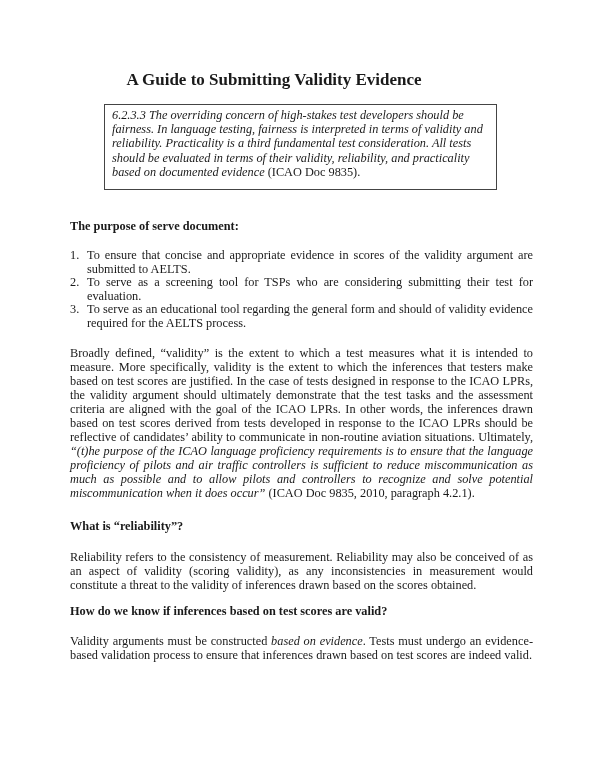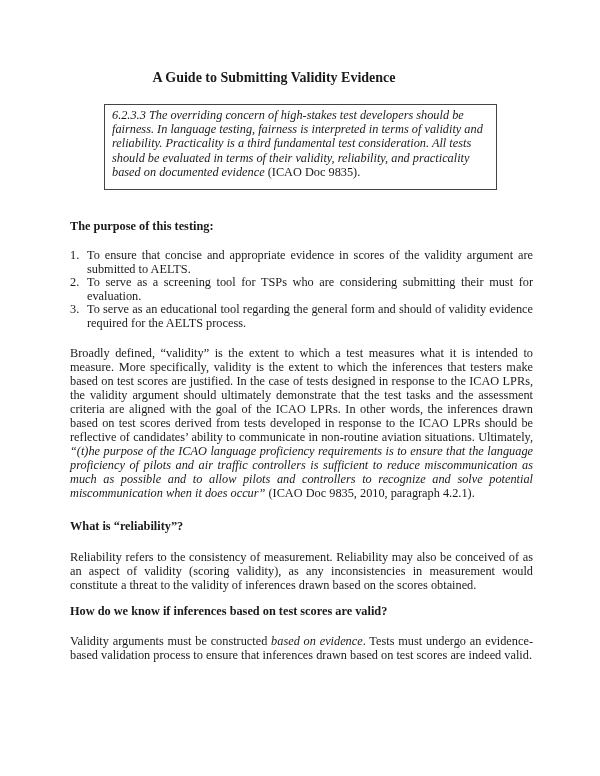--- a/index.html
+++ b/index.html
@@ -1,20 +1,20 @@
 <!DOCTYPE html>
 <html><head>
 <meta charset="utf-8">
 <style>
   html, body { margin:0; padding:0; background:#ffffff; }
   body { width:600px; height:776px; position:relative; overflow:hidden;
          font-family:"Liberation Serif", serif; color:#1a1a1a; }
   .page { position:absolute; left:0; top:0; width:600px; height:776px; }
   .title { position:absolute; top:70px; left:0; width:548px; text-align:center;
-           font-weight:bold; font-size:14px; }
+           font-weight:bold; font-size:17px; }
   .quote-box { position:absolute; left:104px; top:104px; width:381px; height:81px;
                border:1.5px solid #444; padding:3px 3px 0 7px; }
   .quote-box p { margin:0; font-size:12.3px; line-height:14.2px; font-style:italic; }
   .quote-box .normal { font-style:normal;margin-top:30px; }
   .sec { position:absolute; left:70px; width:463px; }
   h3 { margin:0; font-size:12.3px; font-weight:bold; }
   p.body { margin:0; font-size:12.3px; line-height:14px; text-align:justify; }
   ol { margin:0; padding:0; list-style:none; }
   ol li { position:relative; padding-left:17px; font-size:12.3px; line-height:13.5px; text-align:justify; }
   ol li .num { position:absolute; left:0; top:0; }
@@ -25,24 +25,24 @@
 
 <div class="page">
 
   <div class="title">A Guide to Submitting Validity Evidence</div>
 
   <div class="quote-box">
     <p><span>6.2.3.3 The overriding concern of high-stakes test developers should be fairness. In language testing, fairness is interpreted in terms of validity and reliability. Practicality is a third fundamental test consideration. All tests should be evaluated in terms of their validity, reliability, and practicality based on documented evidence</span><span class="normal"> (ICAO Doc 9835).</span></p>
   </div>
 
   <div class="sec" style="top:219px;">
-    <h3>The purpose of this testing:</h3>
+    <h3>The purpose of serve document:</h3>
     <ol style="margin-top:15px;">
       <li><span class="num">1.</span><span>To ensure that concise and appropriate evidence in scores of the validity argument are submitted to AELTS.</span></li>
-      <li><span class="num">2.</span><span>To serve as a screening tool for TSPs who are considering submitting their must for evaluation.</span></li>
+      <li><span class="num">2.</span><span>To serve as a screening tool for TSPs who are considering submitting their test for evaluation.</span></li>
       <li><span class="num">3.</span><span>To serve as an educational tool regarding the general form and should of validity evidence required for the AELTS process.</span></li>
     </ol>
   </div>
 
   <div class="sec" style="top:331px;">
     <p class="body" style="margin-top:15px;"><span>Broadly defined, “validity” is the extent to which a test measures what it is intended to measure. More specifically, validity is the extent to which the inferences that testers make based on test scores are justified. In the case of tests designed in response to the ICAO LPRs, the validity argument should ultimately demonstrate that the test tasks and the assessment criteria are aligned with the goal of the ICAO LPRs. In other words, the inferences drawn based on test scores derived from tests developed in response to the ICAO LPRs should be reflective of candidates’ ability to communicate in non-routine aviation situations. Ultimately, </span><em>“(t)he purpose of the ICAO language proficiency requirements is to ensure that the language proficiency of pilots and air traffic controllers is sufficient to reduce miscommunication as much as possible and to allow pilots and controllers to recognize and solve potential miscommunication when it does occur”</em><span> (ICAO Doc 9835, 2010, paragraph 4.2.1).</span></p>
   </div>
 
   <div class="sec" style="top:519px;">
     <h3>What is “reliability”?</h3>

